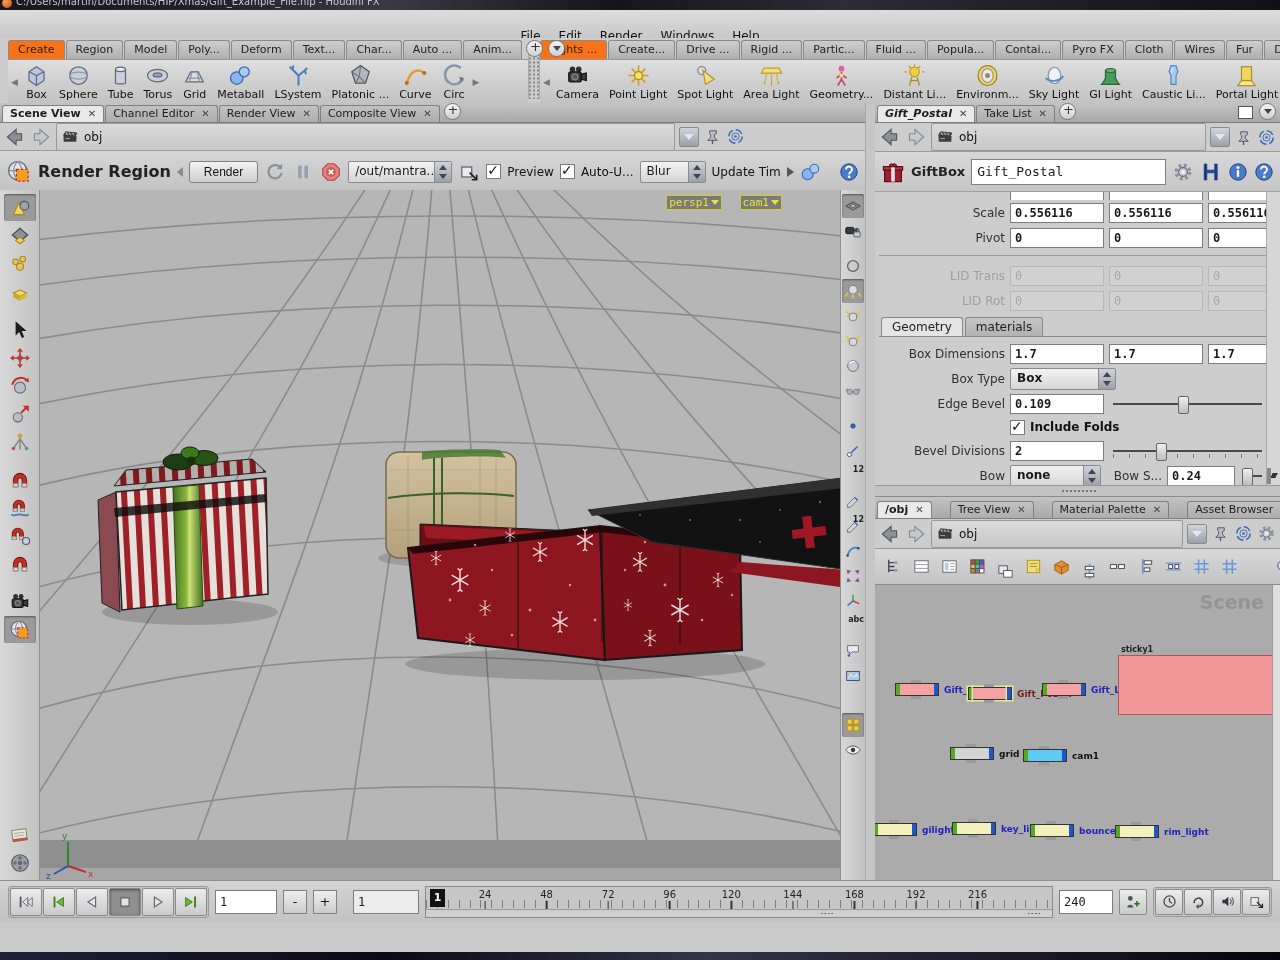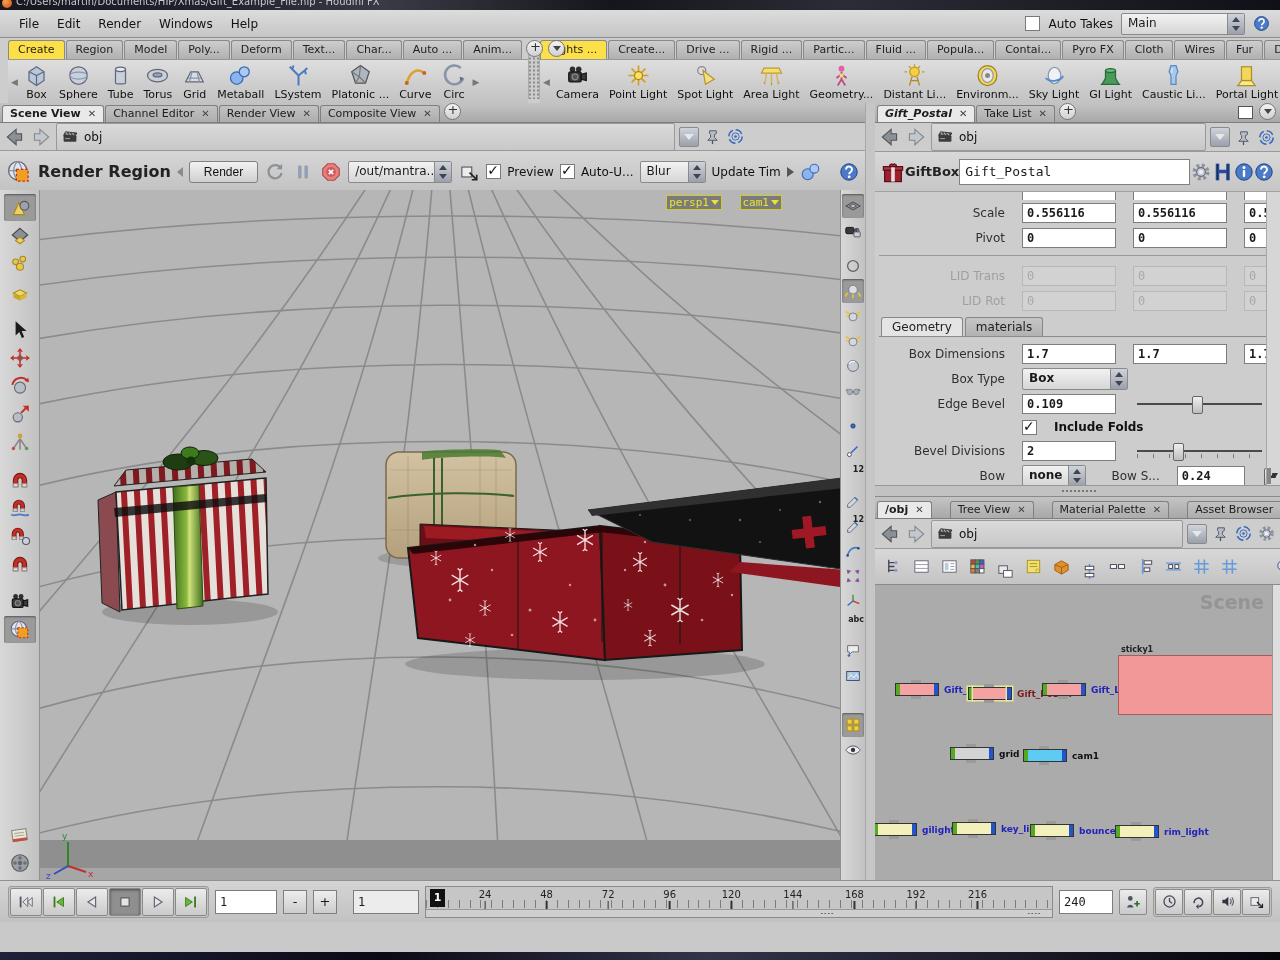--- a/index.html
+++ b/index.html
@@ -4,21 +4,21 @@
 <style>
   html,body{margin:0;padding:0;background:#666;font-family:"DejaVu Sans","Liberation Sans",sans-serif;}
   #app{position:relative;width:1280px;height:960px;background:#c9c9c9;overflow:hidden;font-size:12px;color:#1a1a1a;}
   .mono{font-family:"DejaVu Sans Mono","Liberation Mono",monospace;}
   svg.ic{width:22px;height:22px;display:block;}
   
   .titlebar{position:absolute;left:0;top:0;width:1280px;height:10px;background:linear-gradient(90deg,#16161f 0%,#23232e 18%,#3a3a44 30%,#15151d 48%,#2c2c36 66%,#101018 100%);overflow:hidden;}
   .titlebar .tb-text{position:absolute;left:16px;top:-4px;font-size:10px;color:#c8c8d0;white-space:nowrap;}
   .houdini-logo{position:absolute;left:2px;top:-2px;width:10px;height:10px;border-radius:50%;background:radial-gradient(circle at 35% 35%,#f8a050,#c94e10);}
   
-  .menubar{position:absolute;left:0;top:10px;width:1280px;height:28px;background:linear-gradient(#dcdcdc,#c6c6c6);border-bottom:1px solid #8e8e8e;display:flex;align-items:center;padding:8px 10px;box-sizing:border-box;}
+  .menubar{position:absolute;left:0;top:10px;width:1280px;height:28px;background:linear-gradient(#dcdcdc,#c6c6c6);border-bottom:1px solid #8e8e8e;display:flex;align-items:center;padding:16px 10px;box-sizing:border-box;flex-direction:column;}
   .menu-item{padding:3px 9px;font-size:12px;color:#111;}
   .menubar .right{margin-left:auto;display:flex;align-items:center;gap:8px;}
   
   .cb{width:13px;height:13px;background:#fff;border:1px solid #7a7a7a;display:inline-block;position:relative;flex:0 0 auto;}
   .cb.checked::after{content:"✓";position:absolute;left:0px;top:-3px;font-size:14px;font-weight:bold;color:#111;}
   .cb-label{font-size:12px;color:#111;white-space:nowrap;}
   
   .dd{display:inline-flex;align-items:stretch;background:linear-gradient(#f2f2f2,#d6d6d6);border:1px solid #8a8a8a;border-radius:2px;height:20px;}
   .dd .dd-label{padding:2px 6px;font-size:12px;white-space:nowrap;overflow:hidden;flex:1;}
   .dd .dd-label.bold{font-weight:bold;}
@@ -27,21 +27,21 @@
   .spin::before{top:3px;border-bottom:5px solid #404550;}
   .spin::after{bottom:3px;border-top:5px solid #404550;}
   
   .shelf{position:absolute;left:0;top:38px;width:1280px;height:65px;background:#cdcdcd;border-bottom:1px solid #8e8e8e;display:flex;}
   .shelfset{display:flex;flex-direction:column;min-width:0;}
   .shelfset.left{width:528px;padding-left:8px;box-sizing:border-box;}
   .shelfset.right{flex:1;}
   .shelf-grip{width:10px;border-left:1px solid #aaa;border-right:1px solid #aaa;background:radial-gradient(circle,#8a8a8a 1px,transparent 1.2px);background-size:4px 4px;background-position:center;margin:4px 0;}
   .stab-row{display:flex;align-items:flex-end;height:21px;gap:1px;}
   .stab{padding:2px 9px 3px;font-size:11px;background:linear-gradient(#cdcdcd,#b0b0b0);border:1px solid #898989;border-bottom:none;border-radius:3px 3px 0 0;white-space:nowrap;color:#222;}
-  .stab.active{background:#fde047;}
+  .stab.active{background:#f97316;}
   .round-btn{width:15px;height:15px;border:1px solid #777;border-radius:50%;background:linear-gradient(#f4f4f4,#d0d0d0);position:relative;margin:0 1px 2px 3px;flex:0 0 auto;}
   .round-btn.plus::after{content:"+";position:absolute;left:3px;top:-2px;font-size:13px;color:#333;}
   .round-btn.down::after{content:"";position:absolute;left:3.5px;top:5px;border-left:4px solid transparent;border-right:4px solid transparent;border-top:5px solid #444;}
   .tool-row{flex:1;display:flex;align-items:center;background:linear-gradient(#dedede,#c2c2c2);border-top:1px solid #989898;padding:1px 2px;min-width:0;overflow:hidden;}
   .tool{display:flex;flex-direction:column;align-items:center;padding:0 5px;flex:0 0 auto;}
   .tool svg.ic{width:25px;height:25px;}
   .tool .tool-label{font-size:11px;white-space:nowrap;color:#111;}
   .edge-arrow{font-size:9px;color:#777;padding:0 1px;flex:0 0 auto;}
   
   .pane-tabs{display:flex;align-items:flex-end;background:linear-gradient(#c4c4c4,#a8a8a8);height:19px;border-bottom:1px solid #7e7e7e;padding-left:2px;gap:1px;}
@@ -77,25 +77,25 @@
   .vt-icon.bottom{margin-top:auto;}
   .icon-badge{position:absolute;font-size:8px;font-weight:bold;color:#222;right:0px;top:1px;}
   .icon-badge:empty{display:none;}
   .viewport{position:relative;flex:1;background:#b6b6b6;overflow:hidden;}
   .vp-svg{position:absolute;left:0;top:0;width:100%;height:100%;}
   .cam-label{position:absolute;top:5px;font-size:11px;font-family:"DejaVu Sans Mono","Liberation Mono",monospace;color:#e8e431;border:1px solid #cfcb2a;background:rgba(50,50,50,.45);padding:0 2px;display:flex;align-items:center;gap:2px;}
   .cam-label .dda{width:0;height:0;border-left:4px solid transparent;border-right:4px solid transparent;border-top:5px solid #e8e431;}
   
   .vdivider{position:absolute;left:865px;top:103px;width:10px;height:777px;background:#c6c6c6;border-left:1px solid #a8a8a8;border-right:1px solid #a8a8a8;}
   .rightcol{position:absolute;left:875px;top:103px;width:405px;height:777px;background:#cdcdcd;}
-  .node-header{display:flex;align-items:center;padding:5px 6px;background:linear-gradient(#d8d8d8,#c6c6c6);border-bottom:1px solid #a0a0a0;height:40px;box-sizing:border-box;}
+  .node-header{display:flex;align-items:center;gap:6px;padding:5px 6px;background:linear-gradient(#d8d8d8,#c6c6c6);border-bottom:1px solid #a0a0a0;height:40px;box-sizing:border-box;}
   .node-type{font-weight:bold;font-size:13px;color:#222;}
   .name-field{flex:1;background:#fff;border:1px solid #808080;height:22px;font-size:13px;padding:1px 5px;display:flex;align-items:center;}
   .params{position:relative;height:293px;background:#cdcdcd;overflow:hidden;padding:0 14px 0 4px;box-sizing:border-box;}
-  .prow{display:flex;align-items:center;height:25px;gap:17px;}
+  .prow{display:flex;align-items:center;height:25px;gap:5px;}
   .plabel{width:126px;text-align:right;font-size:12px;color:#303030;flex:0 0 126px;}
   .plabel.dis{color:#9f9f9f;}
   .pfield{width:84px;height:18px;background:#fff;border:1px solid #7d7d7d;font-family:"DejaVu Sans Mono","Liberation Mono",monospace;font-size:12px;font-weight:bold;padding:0 4px;display:flex;align-items:center;flex:0 0 84px;}
   .pfield.dis{background:#d2d2d2;border-color:#b8b8b8;color:#a8a8a8;font-weight:normal;}
   .pfield.cut{height:10px;}
   .pdivider{border-top:1px solid #9a9a9a;margin:5px 0 7px;}
   .subtabs{display:flex;align-items:flex-end;border-bottom:1px solid #8a8a8a;height:21px;margin:2px 0 4px;padding-left:2px;gap:2px;}
   .subtab{padding:2px 10px;font-size:12px;background:linear-gradient(#c6c6c6,#b2b2b2);border:1px solid #878787;border-bottom:none;border-radius:3px 3px 0 0;color:#222;}
   .subtab.active{background:#e4e4e4;}
   .slider{position:relative;flex:1;height:18px;}

